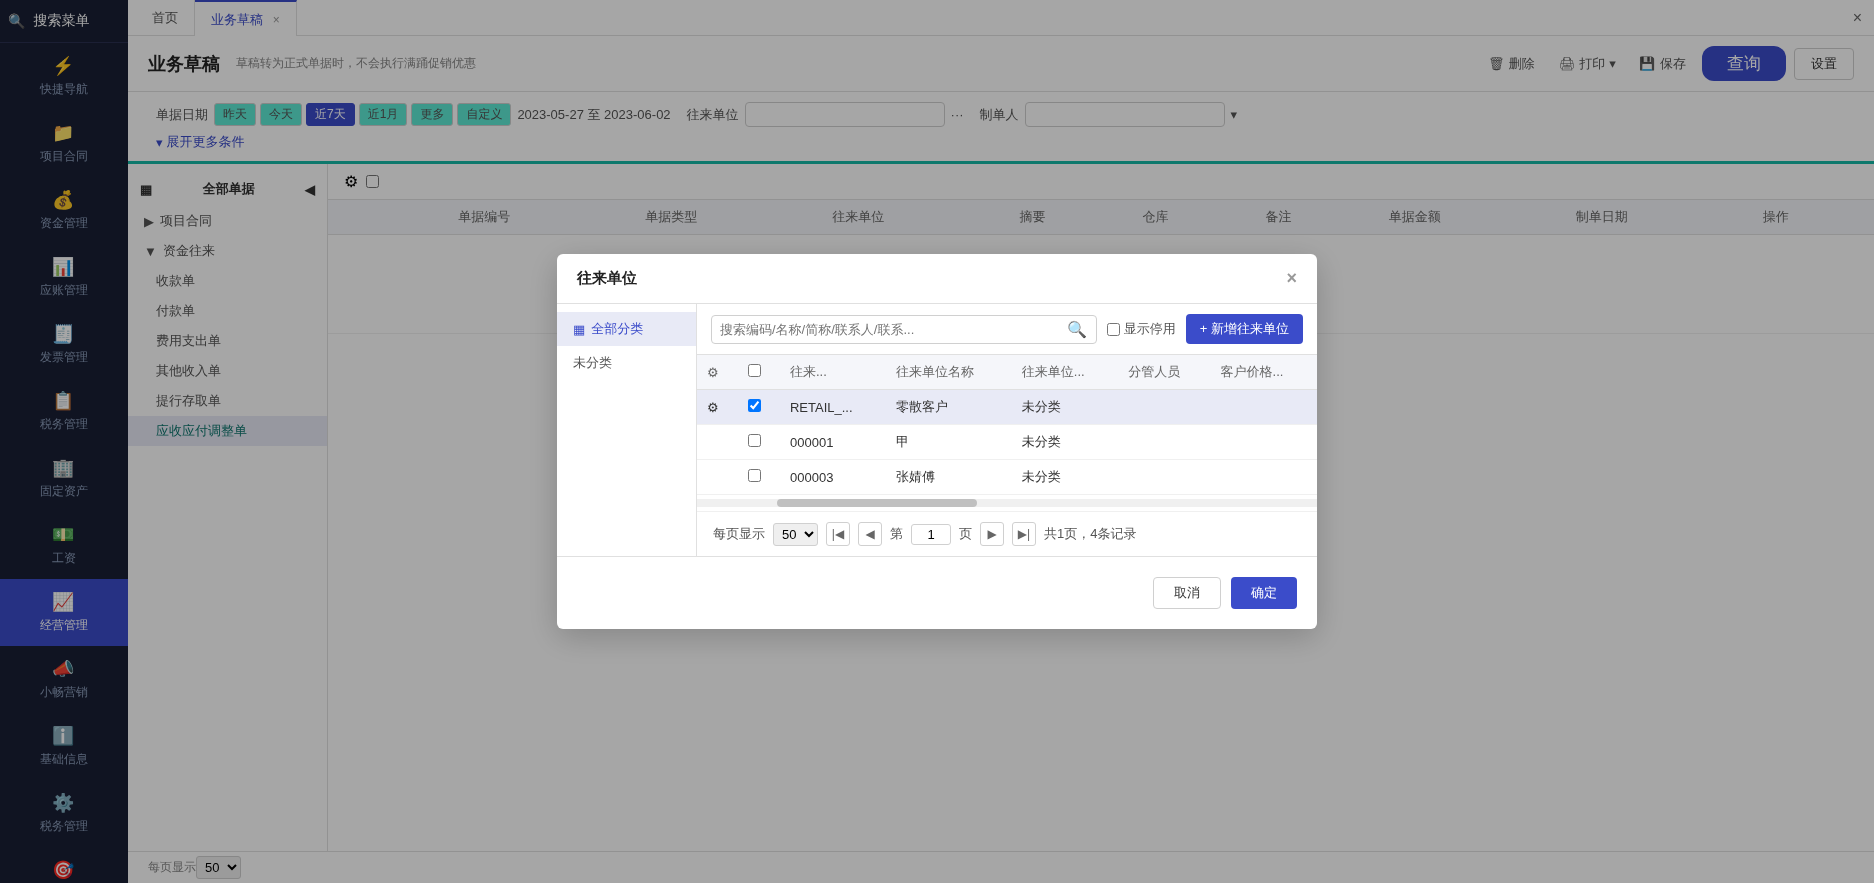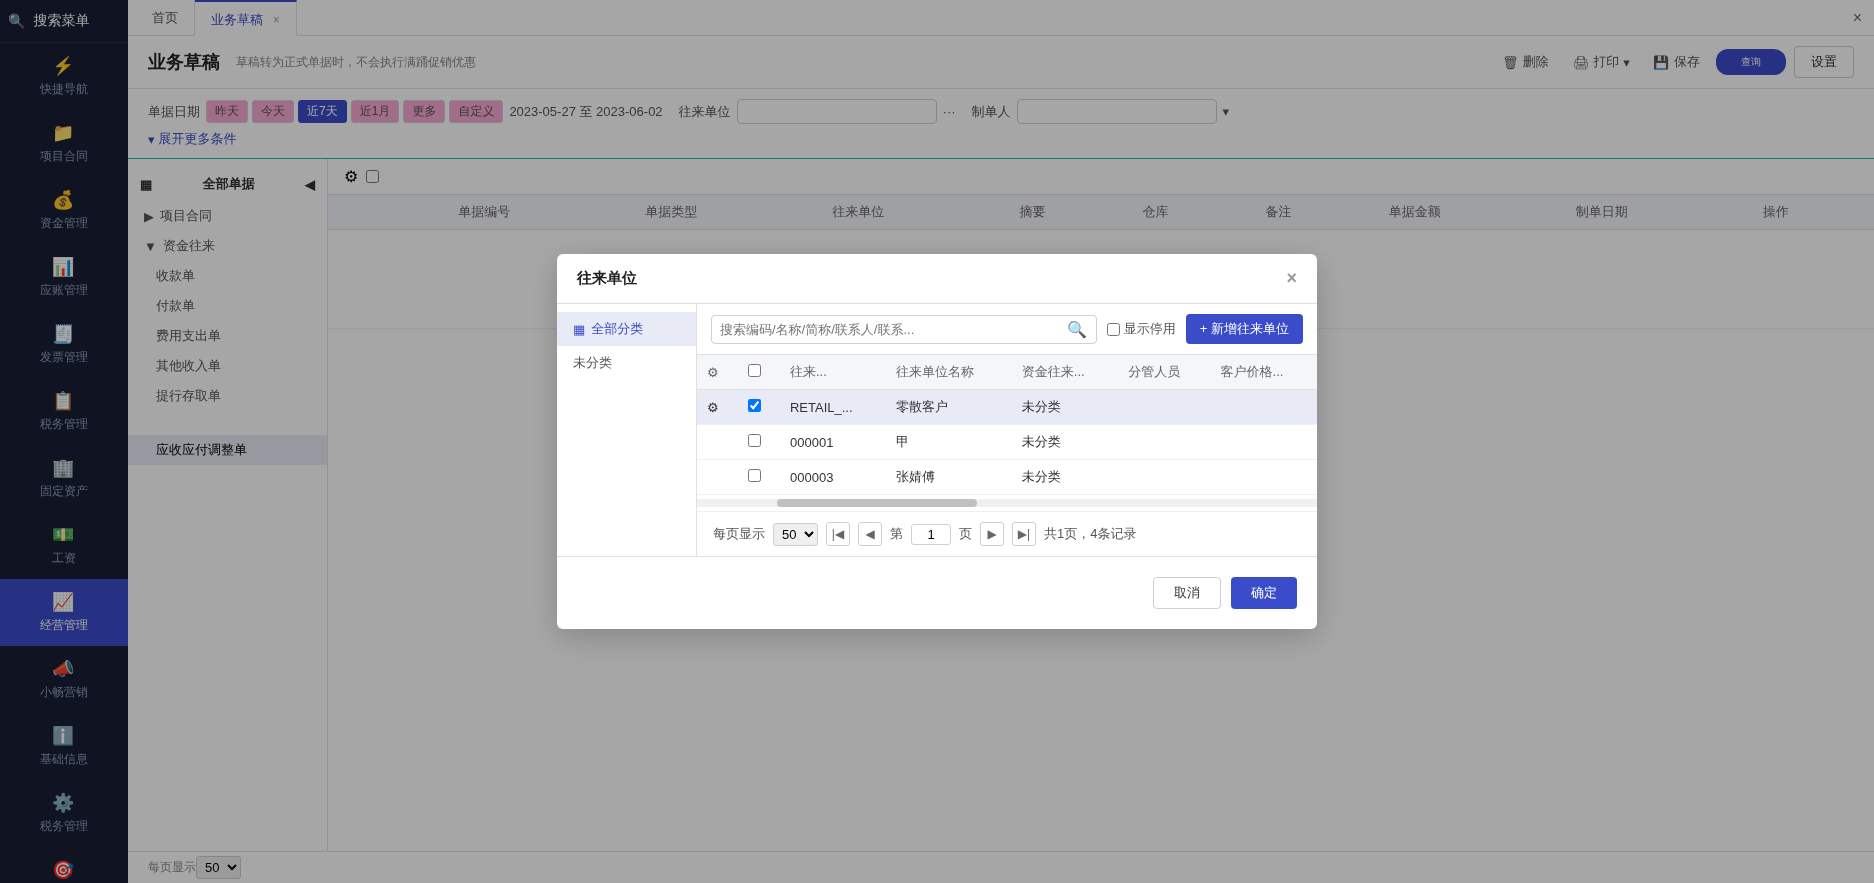--- a/index.html
+++ b/index.html
@@ -91,34 +91,34 @@
       display: flex;
       align-items: center;
       gap: 16px;
       border-bottom: 1px solid #e0e0e0;
       flex-shrink: 0;
     }
     .page-title { font-size: 18px; font-weight: bold; color: #222; }
     .page-subtitle { font-size: 12px; color: #888; }
     .page-header-actions { margin-left: auto; display: flex; gap: 8px; align-items: center; }
     .btn-icon { background: none; border: none; cursor: pointer; color: #555; font-size: 13px; display: flex; align-items: center; gap: 4px; padding: 4px 8px; }
-    .btn-primary { background: #3b4cca; color: white; border: none; border-radius: 12px; padding: 6px 25px; font-size: 10px; cursor: pointer; }
+    .btn-primary { background: #3b4cca; color: white; border: none; border-radius: 12px; padding: 6px 25px; font-size: 17px; cursor: pointer; }
     .btn-default { background: #fff; color: #333; border: 1px solid #d0d0d0; border-radius: 4px; padding: 6px 16px; font-size: 13px; cursor: pointer; }
 
     
     .filter-bar {
       background: #fff;
-      padding: 10px 20px;
-      border-bottom: 1px solid #14b8a6;
+      padding: 10px 28px;
+      border-bottom: 3px solid #14b8a6;
       flex-shrink: 0;
     }
     .filter-row { display: flex; align-items: center; gap: 16px; flex-wrap: wrap; }
     .filter-item { display: flex; align-items: center; gap: 6px; font-size: 13px; color: #555; }
     .date-btns { display: flex; gap: 4px; }
-    .date-btn { padding: 2px 8px; border-radius: 3px; border: 1px solid #d0d0d0; background: #f9a8d4; font-size: 12px; cursor: pointer; color: #555; }
+    .date-btn { padding: 2px 8px; border-radius: 3px; border: 1px solid #d0d0d0; background: #5eead4; font-size: 12px; cursor: pointer; color: #555; }
     .date-btn.active { background: #3b4cca; color: #ffffff; border-color: #3b4cca; }
     .filter-input { border: 1px solid #d0d0d0; border-radius: 4px; padding: 4px 8px; font-size: 13px; width: 200px; }
     .expand-more { color: #3b4cca; font-size: 13px; cursor: pointer; display: flex; align-items: center; gap: 4px; }
 
     
     .content-area {
       flex: 1;
       display: flex;
       overflow: hidden;
       position: relative;
@@ -144,21 +144,21 @@
     }
     .tree-item {
       padding: 6px 16px;
       font-size: 13px;
       color: #555;
       cursor: pointer;
       display: flex;
       align-items: center;
       gap: 6px;
     }
-    .tree-item.active { background: #e8eaf6; color: #000000; margin-top: 24px; }
+    .tree-item.active { background: #e8eaf6; color: #0f766e; }
     .tree-item.sub { padding-left: 28px; }
 
     
     .table-area {
       flex: 1;
       overflow: auto;
       background: #fff;
       padding: 0;
     }
     .table-toolbar {
@@ -644,21 +644,21 @@
         </div>
 
         <div class="modal-table-area">
           <table class="modal-table">
             <thead>
               <tr>
                 <th>⚙</th>
                 <th><input type="checkbox" style=""></th>
                 <th>往来...</th>
                 <th>往来单位名称</th>
-                <th>资金往来...</th>
+                <th>往来单位...</th>
                 <th>分管人员</th>
                 <th>客户价格...</th>
               </tr>
             </thead>
             <tbody>
               <tr class="selected">
                 <td>⚙</td>
                 <td><input type="checkbox" checked="" style=""></td>
                 <td>RETAIL_...</td>
                 <td>零散客户</td>

